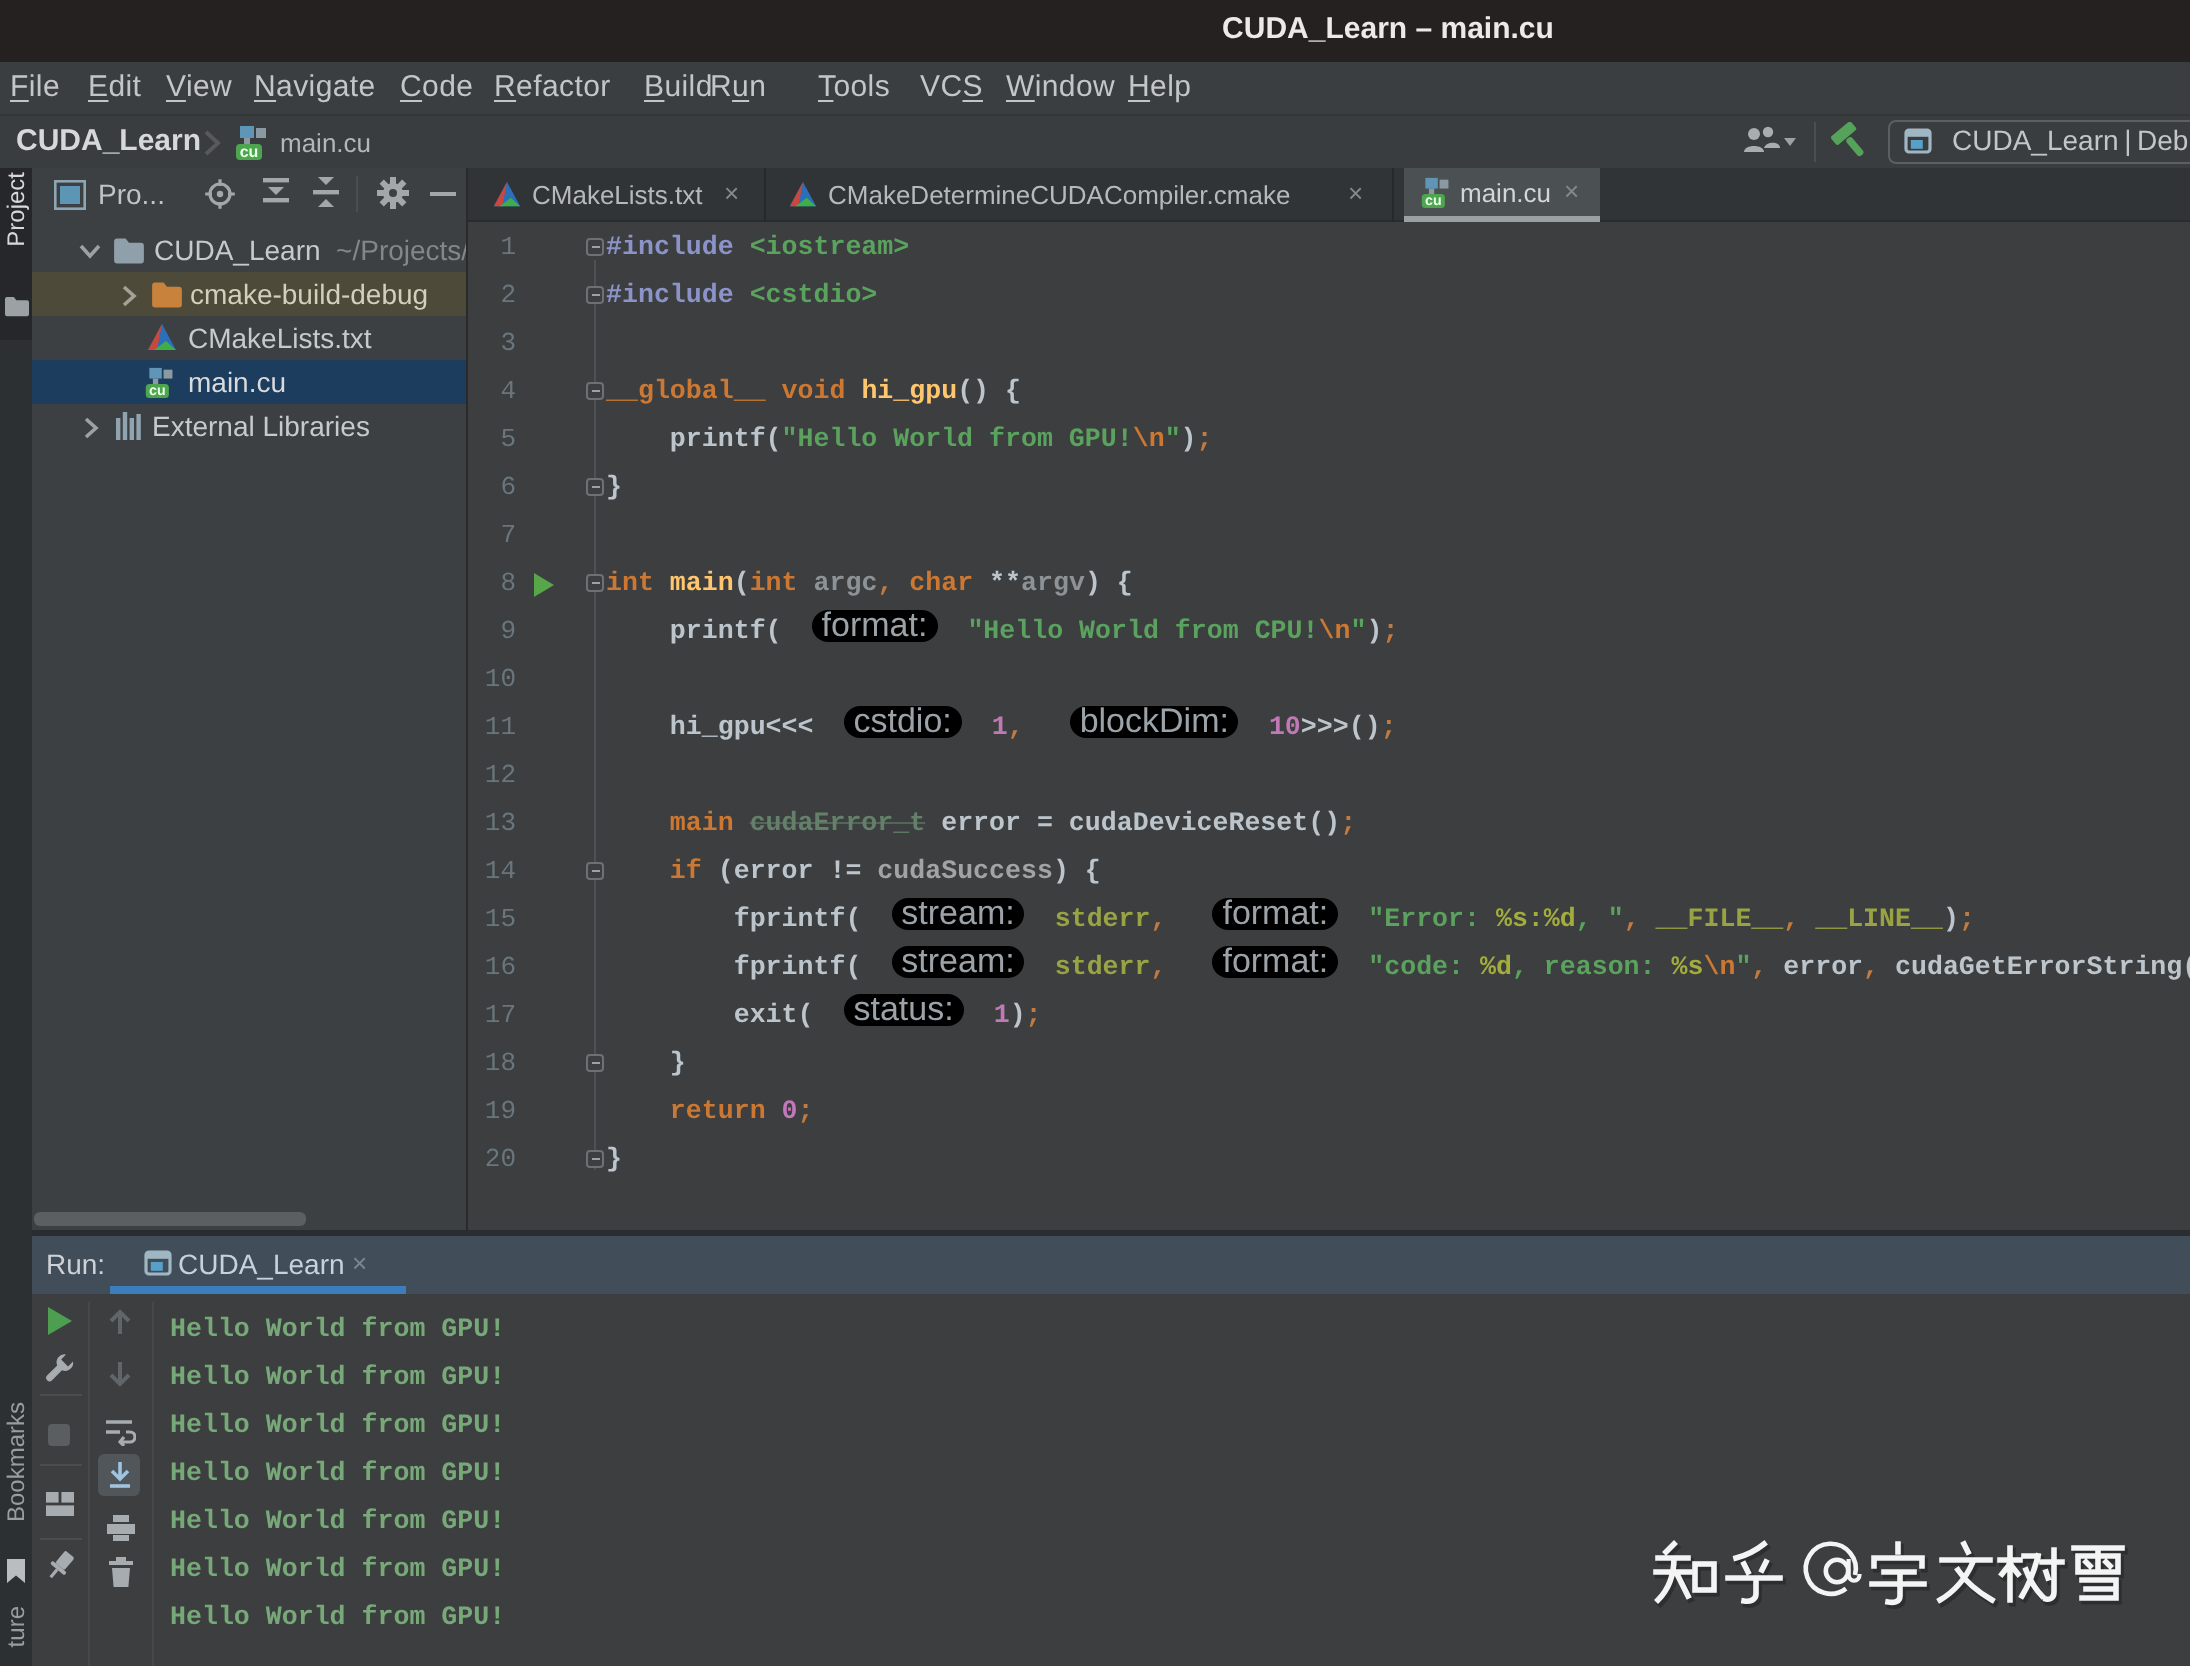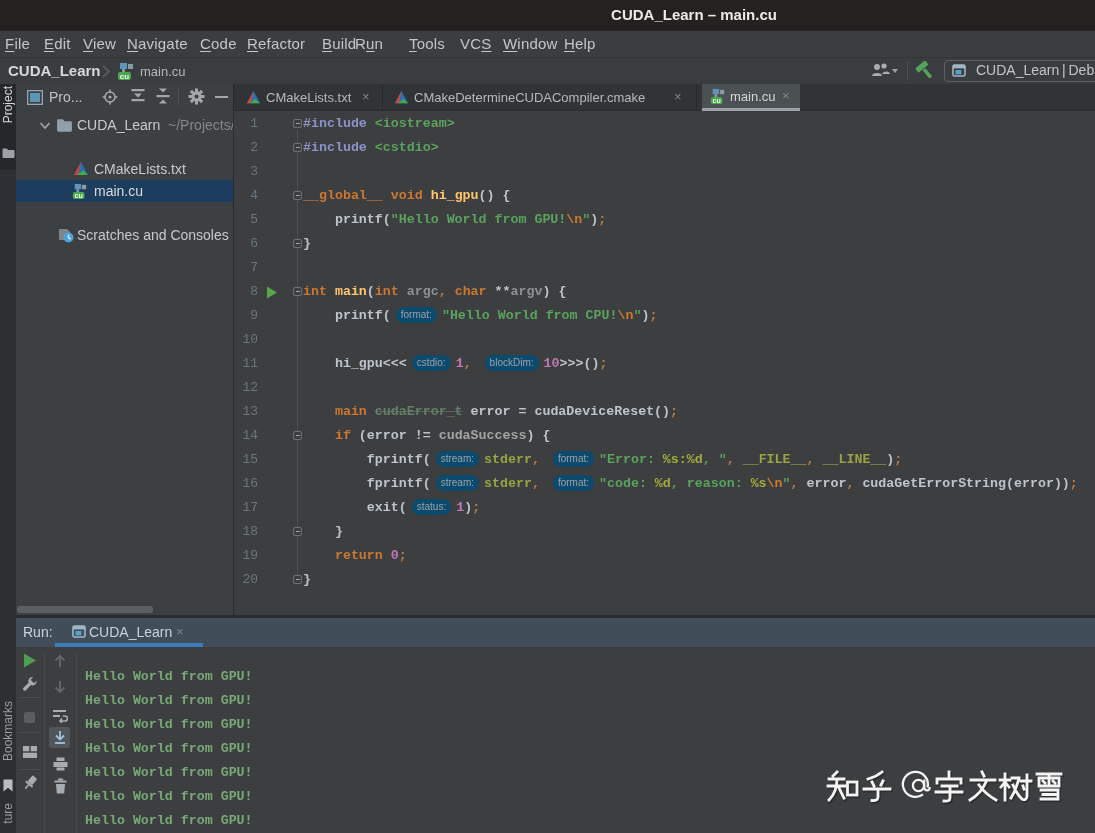--- a/index.html
+++ b/index.html
@@ -32,28 +32,28 @@
   .inc { color:#8b93c8; }
   .fn { color:#ffc66d; }
   .num { color:#c078b6; }
   .semi { color:#c17b42; }
   .dim { color:#8c9296; }
   .typ { color:#64806a; text-decoration:line-through; text-decoration-color:#64806a99; }
   .mac { color:#9aa344; font-weight:bold; }
   .fmt { color:#a3ad3e; }
   .suc { color:#a3a3a3; font-weight:bold; }
   .esc { color:#cc7832; font-weight:bold; }
-  .hint { display:inline-block; background:#0c4a6e; color:#9ba2a8; font-family:"Liberation Sans",sans-serif; font-size:10px; line-height:14px; padding:1px 5px; border-radius:8px; margin:0 5px; position:relative; top:-1px; font-weight:normal; }
+  .hint { display:inline-block; background:#000000; color:#9ba2a8; font-family:"Liberation Sans",sans-serif; font-size:17px; line-height:14px; padding:1px 5px; border-radius:8px; margin:0 15px; position:relative; top:-1px; font-weight:normal; }
   .fold { position:absolute; left:59px; width:9px; height:9px; border:1px solid #6c7174; border-radius:2px; background:#3c3e3f; }
   .fold::after { content:""; position:absolute; left:1.5px; top:2.8px; width:4.4px; height:1.6px; background:#9da1a4; }
   
   #runsep { left:16px; top:615px; width:1079px; height:3px; background:#2a2d2f; }
   #runhdr { left:16px; top:618px; width:1079px; height:29px; background:#414e5a; }
   #runbody { left:16px; top:647px; width:1079px; height:186px; background:#3c3e3f; }
-  .conline { position:absolute; left:69px; font-family:"Liberation Mono",monospace; font-size:13.3px; color:#77a878; white-space:pre; font-weight:bold;margin-top:12px; }
+  .conline { position:absolute; left:69px; font-family:"Liberation Mono",monospace; font-size:13.3px; color:#77a878; white-space:pre; font-weight:bold; }
   
   #wm { left:822px; top:764px; }
 </style>
 </head>
 <body>
 <div class="abs" id="titlebar"></div>
 <div class="abs" id="title">CUDA_Learn – main.cu</div>
 <div class="abs" id="menubar">
   <span class="mi" style="left:5px"><span class="mn">F</span>ile</span>
   <span class="mi" style="left:44px"><span class="mn">E</span>dit</span>
@@ -160,45 +160,58 @@
 
   <div class="trow" style="top:30px">
     <svg class="abs" style="left:23px;top:7px" width="12" height="10">
         <path d="M1.5 2 L6 7 L10.5 2" stroke="#9da1a4" stroke-width="1.8" fill="none"></path>
       </svg>
     <svg class="abs" style="left:40px;top:4px" width="17" height="15" viewBox="0 0 16 14">
         <path d="M1 2.5 a1.4 1.4 0 0 1 1.4-1.4 h4 l1.6 2 h5.6 a1.4 1.4 0 0 1 1.4 1.4 v7 a1.4 1.4 0 0 1-1.4 1.4 h-11.2 a1.4 1.4 0 0 1-1.4-1.4 z" fill="#90a0ab"></path>
       </svg>
     <span class="lbl" style="left:61px">CUDA_Learn&nbsp; <span style="color:#838789">~/Projects/CUDA_L</span></span>
   </div>
+  <div class="trow" style="top:52px;background:#4e4a39">
+    <svg class="abs" style="left:44px;top:6px" width="9" height="12">
+        <path d="M2 1.5 L7 6 L2 10.5" stroke="#a5a295" stroke-width="1.8" fill="none"></path>
+      </svg>
+    <svg class="abs" style="left:59px;top:4px" width="17" height="15" viewBox="0 0 16 14">
+        <path d="M1 2.5 a1.4 1.4 0 0 1 1.4-1.4 h4 l1.6 2 h5.6 a1.4 1.4 0 0 1 1.4 1.4 v7 a1.4 1.4 0 0 1-1.4 1.4 h-11.2 a1.4 1.4 0 0 1-1.4-1.4 z" fill="#c9823c"></path>
+      </svg>
+    <span class="lbl" style="left:79px;color:#d3cfbd">cmake-build-debug</span>
+  </div>
   <div class="trow" style="top:74px">
     <svg class="abs" style="left:57px;top:3px" width="16" height="16" viewBox="0 0 16 16">
       <polygon points="8,1 15,14 1,14" fill="#2a6fb8"></polygon>
       <polygon points="8,1 1,14 5.5,14" fill="#c8473e"></polygon>
       <polygon points="4,14 15,14 10,9.5" fill="#3fae49"></polygon>
     </svg>
     <span class="lbl" style="left:78px">CMakeLists.txt</span>
   </div>
   <div class="trow" style="top:96px;background:#1d3d5e">
     <svg class="abs" style="left:56px;top:3px" width="16" height="17" viewBox="0 0 18 19">
       <rect x="3" y="1" width="7" height="6" fill="#5f96b8"></rect>
       <rect x="11" y="2" width="5" height="5" fill="#8b99a2"></rect>
       <rect x="5" y="7" width="3" height="4" fill="#8b99a2"></rect>
       <rect x="1" y="10" width="13" height="8" rx="2" fill="#4da54d"></rect>
       <text x="7.5" y="16.5" font-size="8" font-weight="bold" fill="#eaffea" text-anchor="middle" font-family="Liberation Sans">cu</text>
     </svg>
     <span class="lbl" style="left:78px;color:#d8dadc">main.cu</span>
   </div>
-  <div class="trow" style="top:140px">
-    <svg class="abs" style="left:42px;top:4px" width="16" height="15" viewBox="0 0 16 15">
-      <path d="M2 1 h7 l3 3 v7 a1 1 0 0 1-1 1 h-9 a1 1 0 0 1-1-1 v-9 a1 1 0 0 1 1-1 z" fill="#7d868c"></path>
-      <circle cx="10.5" cy="9.5" r="5" fill="#4da3d9"></circle>
-      <path d="M10.5 6.8 v2.9 l2 1.4" stroke="#eaf4fa" stroke-width="1.3" fill="none"></path>
-    </svg>
-    <span class="lbl" style="left:61px">Scratches and Consoles</span>
+  <div class="trow" style="top:118px">
+    <svg class="abs" style="left:25px;top:6px" width="9" height="12">
+        <path d="M2 1.5 L7 6 L2 10.5" stroke="#9da1a4" stroke-width="1.8" fill="none"></path>
+      </svg>
+    <svg class="abs" style="left:41px;top:4px" width="15" height="14" viewBox="0 0 15 14">
+      <rect x="1" y="3" width="2.2" height="11" fill="#8fa3b0"></rect>
+      <rect x="4.4" y="0" width="2.2" height="14" fill="#8fa3b0"></rect>
+      <rect x="7.8" y="3" width="2.2" height="11" fill="#8fa3b0"></rect>
+      <rect x="11.2" y="1" width="2.2" height="13" fill="#8fa3b0"></rect>
+    </svg>
+    <span class="lbl" style="left:60px">External Libraries</span>
   </div>
 
   <div class="abs" style="left:1px;top:522px;width:136px;height:7px;background:#5c5f61;border-radius:3px"></div>
 </div>
 <div class="abs" id="pdivider"></div>
 <div class="abs" id="tabbar">
   <div class="tab" style="left:2px;width:147px;border-right:1px solid #26292b">
     <svg class="abs" style="left:10px;top:6px" width="15" height="15" viewBox="0 0 16 16">
       <polygon points="8,1 15,14 1,14" fill="#2a6fb8"></polygon>
       <polygon points="8,1 1,14 5.5,14" fill="#c8473e"></polygon>

